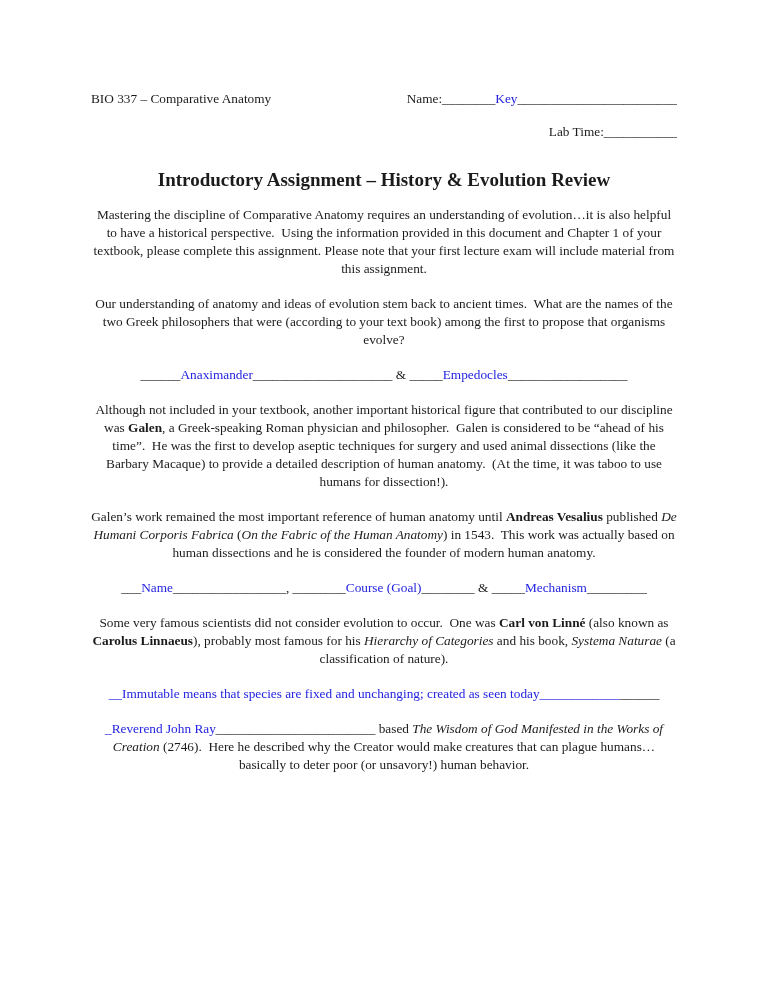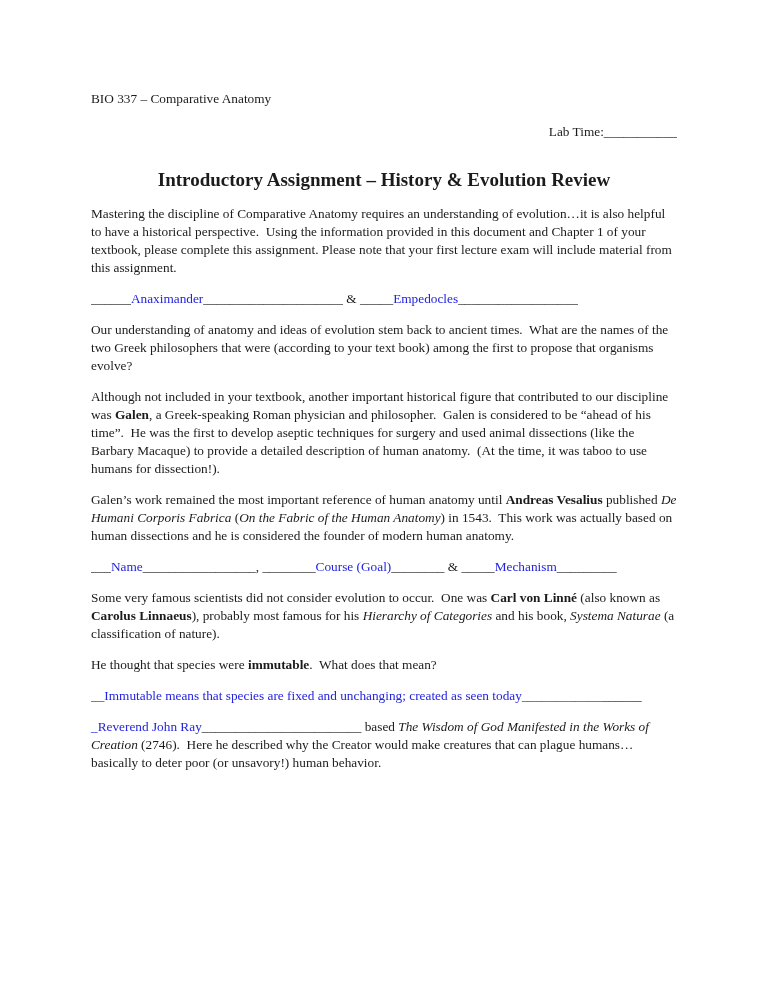--- a/index.html
+++ b/index.html
@@ -28,48 +28,49 @@
     white-space:pre;
   }
   .doc-title{
     text-align:center;
     font-weight:700;
     font-size:19px;
     line-height:18px;
     margin:0 0 16px 0;
   }
   p.block{
-    margin:4px 0 13px 0;
+    margin:17px 0 13px 0;
     white-space:pre-wrap;
+    text-align:center;
   }
   p.answer{
     white-space:pre;
     overflow:hidden;
   }
   .b{font-weight:700;}
   .i{font-style:italic;}
   .blue{color:var(--blue,#2323e0);}
 </style>
 </head>
 <body>
 
 <div class="page">
 
   <div class="header-row">
     <span>BIO 337 – Comparative Anatomy</span>
+    <span><span>Name:</span><span>________</span><span class="blue">Key</span><span>________________________</span></span>
   </div>
 
   <div class="labtime-row"><span>Lab Time:</span><span>___________</span></div>
 
   <h1 class="doc-title">Introductory Assignment – History &amp; Evolution Review</h1>
 
   <p class="block"><span>Mastering the discipline of Comparative Anatomy requires an understanding of evolution…it is also helpful to have a historical perspective.  Using the information provided in this document and Chapter 1 of your textbook, please complete this assignment. Please note that your first lecture exam will include material from this assignment.</span></p>
+  <p class="block"><span>Our understanding of anatomy and ideas of evolution stem back to ancient times.  What are the names of the two Greek philosophers that were (according to your text book) among the first to propose that organisms evolve?</span></p>
   <p class="block answer"><span>______</span><span class="blue">Anaximander</span><span>_____________________</span><span> &amp; </span><span>_____</span><span class="blue">Empedocles</span><span>__________________</span></p>
-  <p class="block"><span>Our understanding of anatomy and ideas of evolution stem back to ancient times.  What are the names of the two Greek philosophers that were (according to your text book) among the first to propose that organisms evolve?</span></p>
   <p class="block"><span>Although not included in your textbook, another important historical figure that contributed to our discipline was </span><span class="b">Galen</span><span>, a Greek-speaking Roman physician and philosopher.  Galen is considered to be “ahead of his time”.  He was the first to develop aseptic techniques for surgery and used animal dissections (like the Barbary Macaque) to provide a detailed description of human anatomy.  (At the time, it was taboo to use humans for dissection!).</span></p>
   <p class="block"><span>Galen’s work remained the most important reference of human anatomy until </span><span class="b">Andreas Vesalius</span><span> published </span><span class="i">De Humani Corporis Fabrica</span><span> (</span><span class="i">On the Fabric of the Human Anatomy</span><span>) in 1543.  This work was actually based on human dissections and he is considered the founder of modern human anatomy.</span></p>
   <p class="block answer"><span>___</span><span class="blue">Name</span><span>_________________</span><span>, </span><span>________</span><span class="blue">Course (Goal)</span><span>________</span><span> &amp; </span><span>_____</span><span class="blue">Mechanism</span><span>_________</span></p>
   <p class="block"><span>Some very famous scientists did not consider evolution to occur.  One was </span><span class="b">Carl von Linné</span><span> (also known as </span><span class="b">Carolus Linnaeus</span><span>), probably most famous for his </span><span class="i">Hierarchy of Categories</span><span> and his book, </span><span class="i">Systema Naturae</span><span> (a classification of nature).</span></p>
-  <p class="block"><span>He thought that species were </span><span class="b">immutable</span><span>.  What does that mean?</span></p>
   <p class="block answer"><span class="blue">__Immutable means that species are fixed and unchanging; created as seen today____________</span><span>______</span></p>
   <p class="block"><span class="blue">_Reverend John Ray</span><span>________________________</span><span> based </span><span class="i">The Wisdom of God Manifested in the Works of Creation</span><span> (2746).  Here he described why the Creator would make creatures that can plague humans…basically to deter poor (or unsavory!) human behavior.</span></p>
 
 </div>
 
 </body></html>

